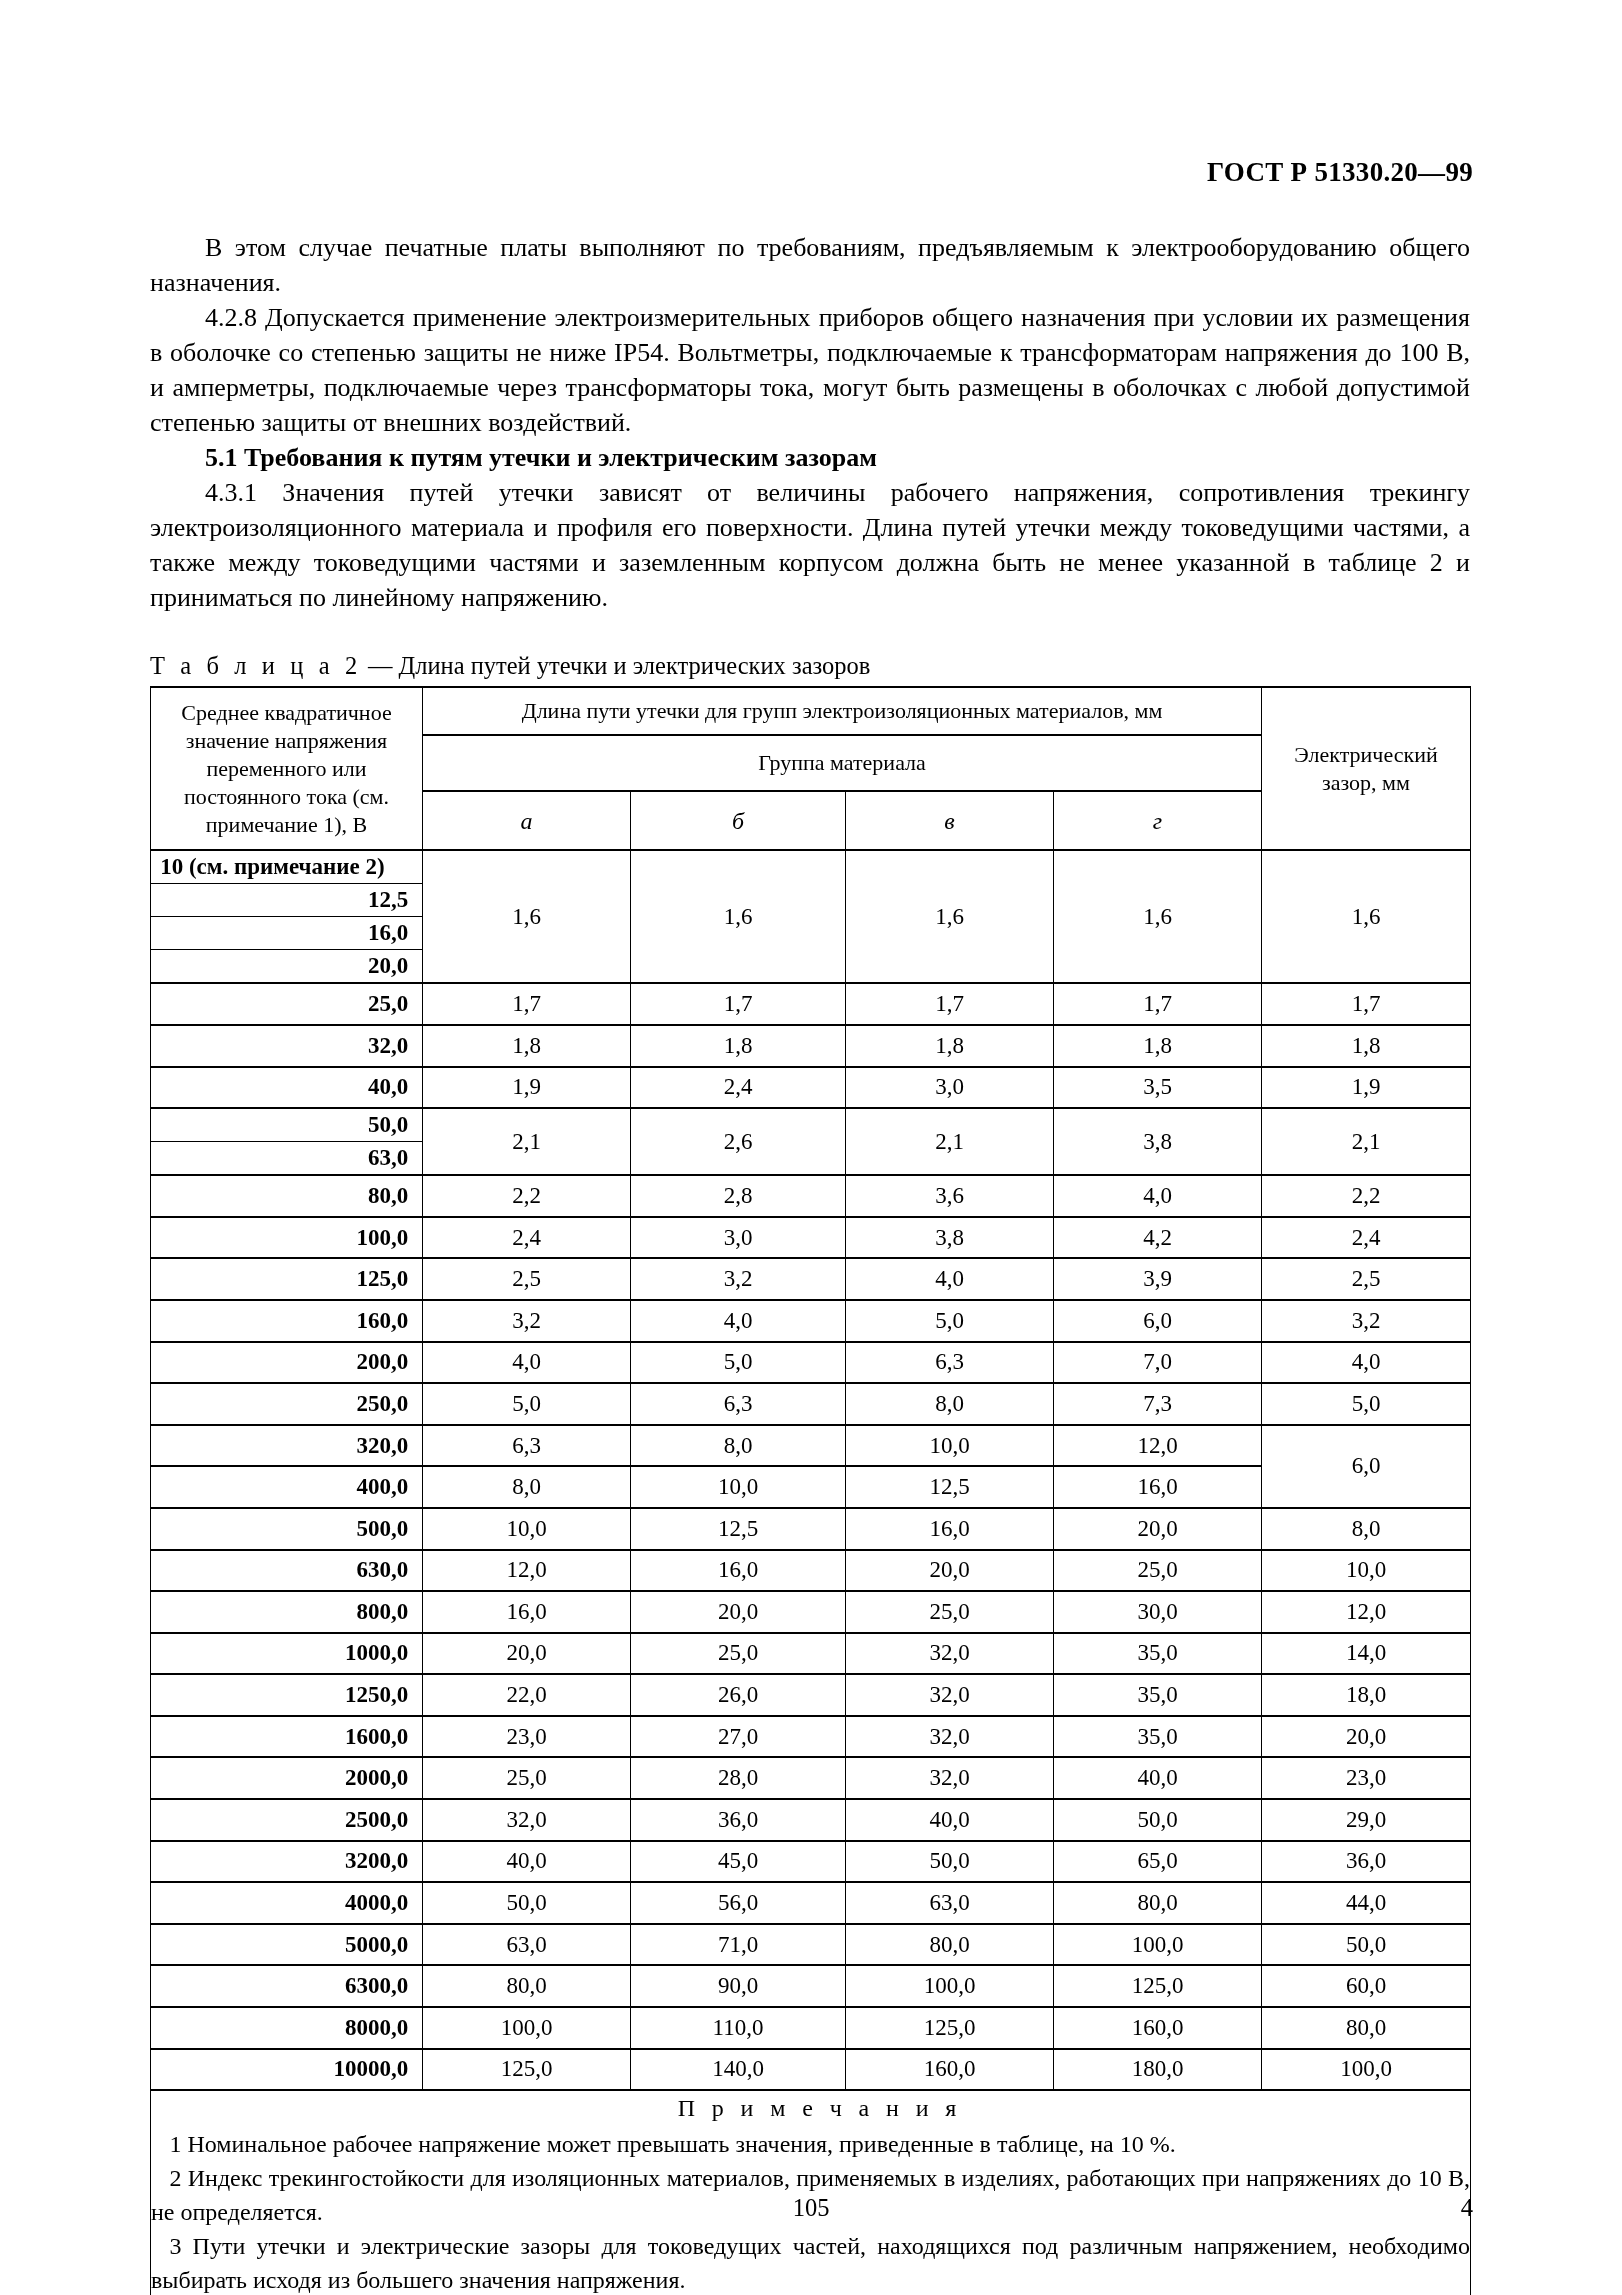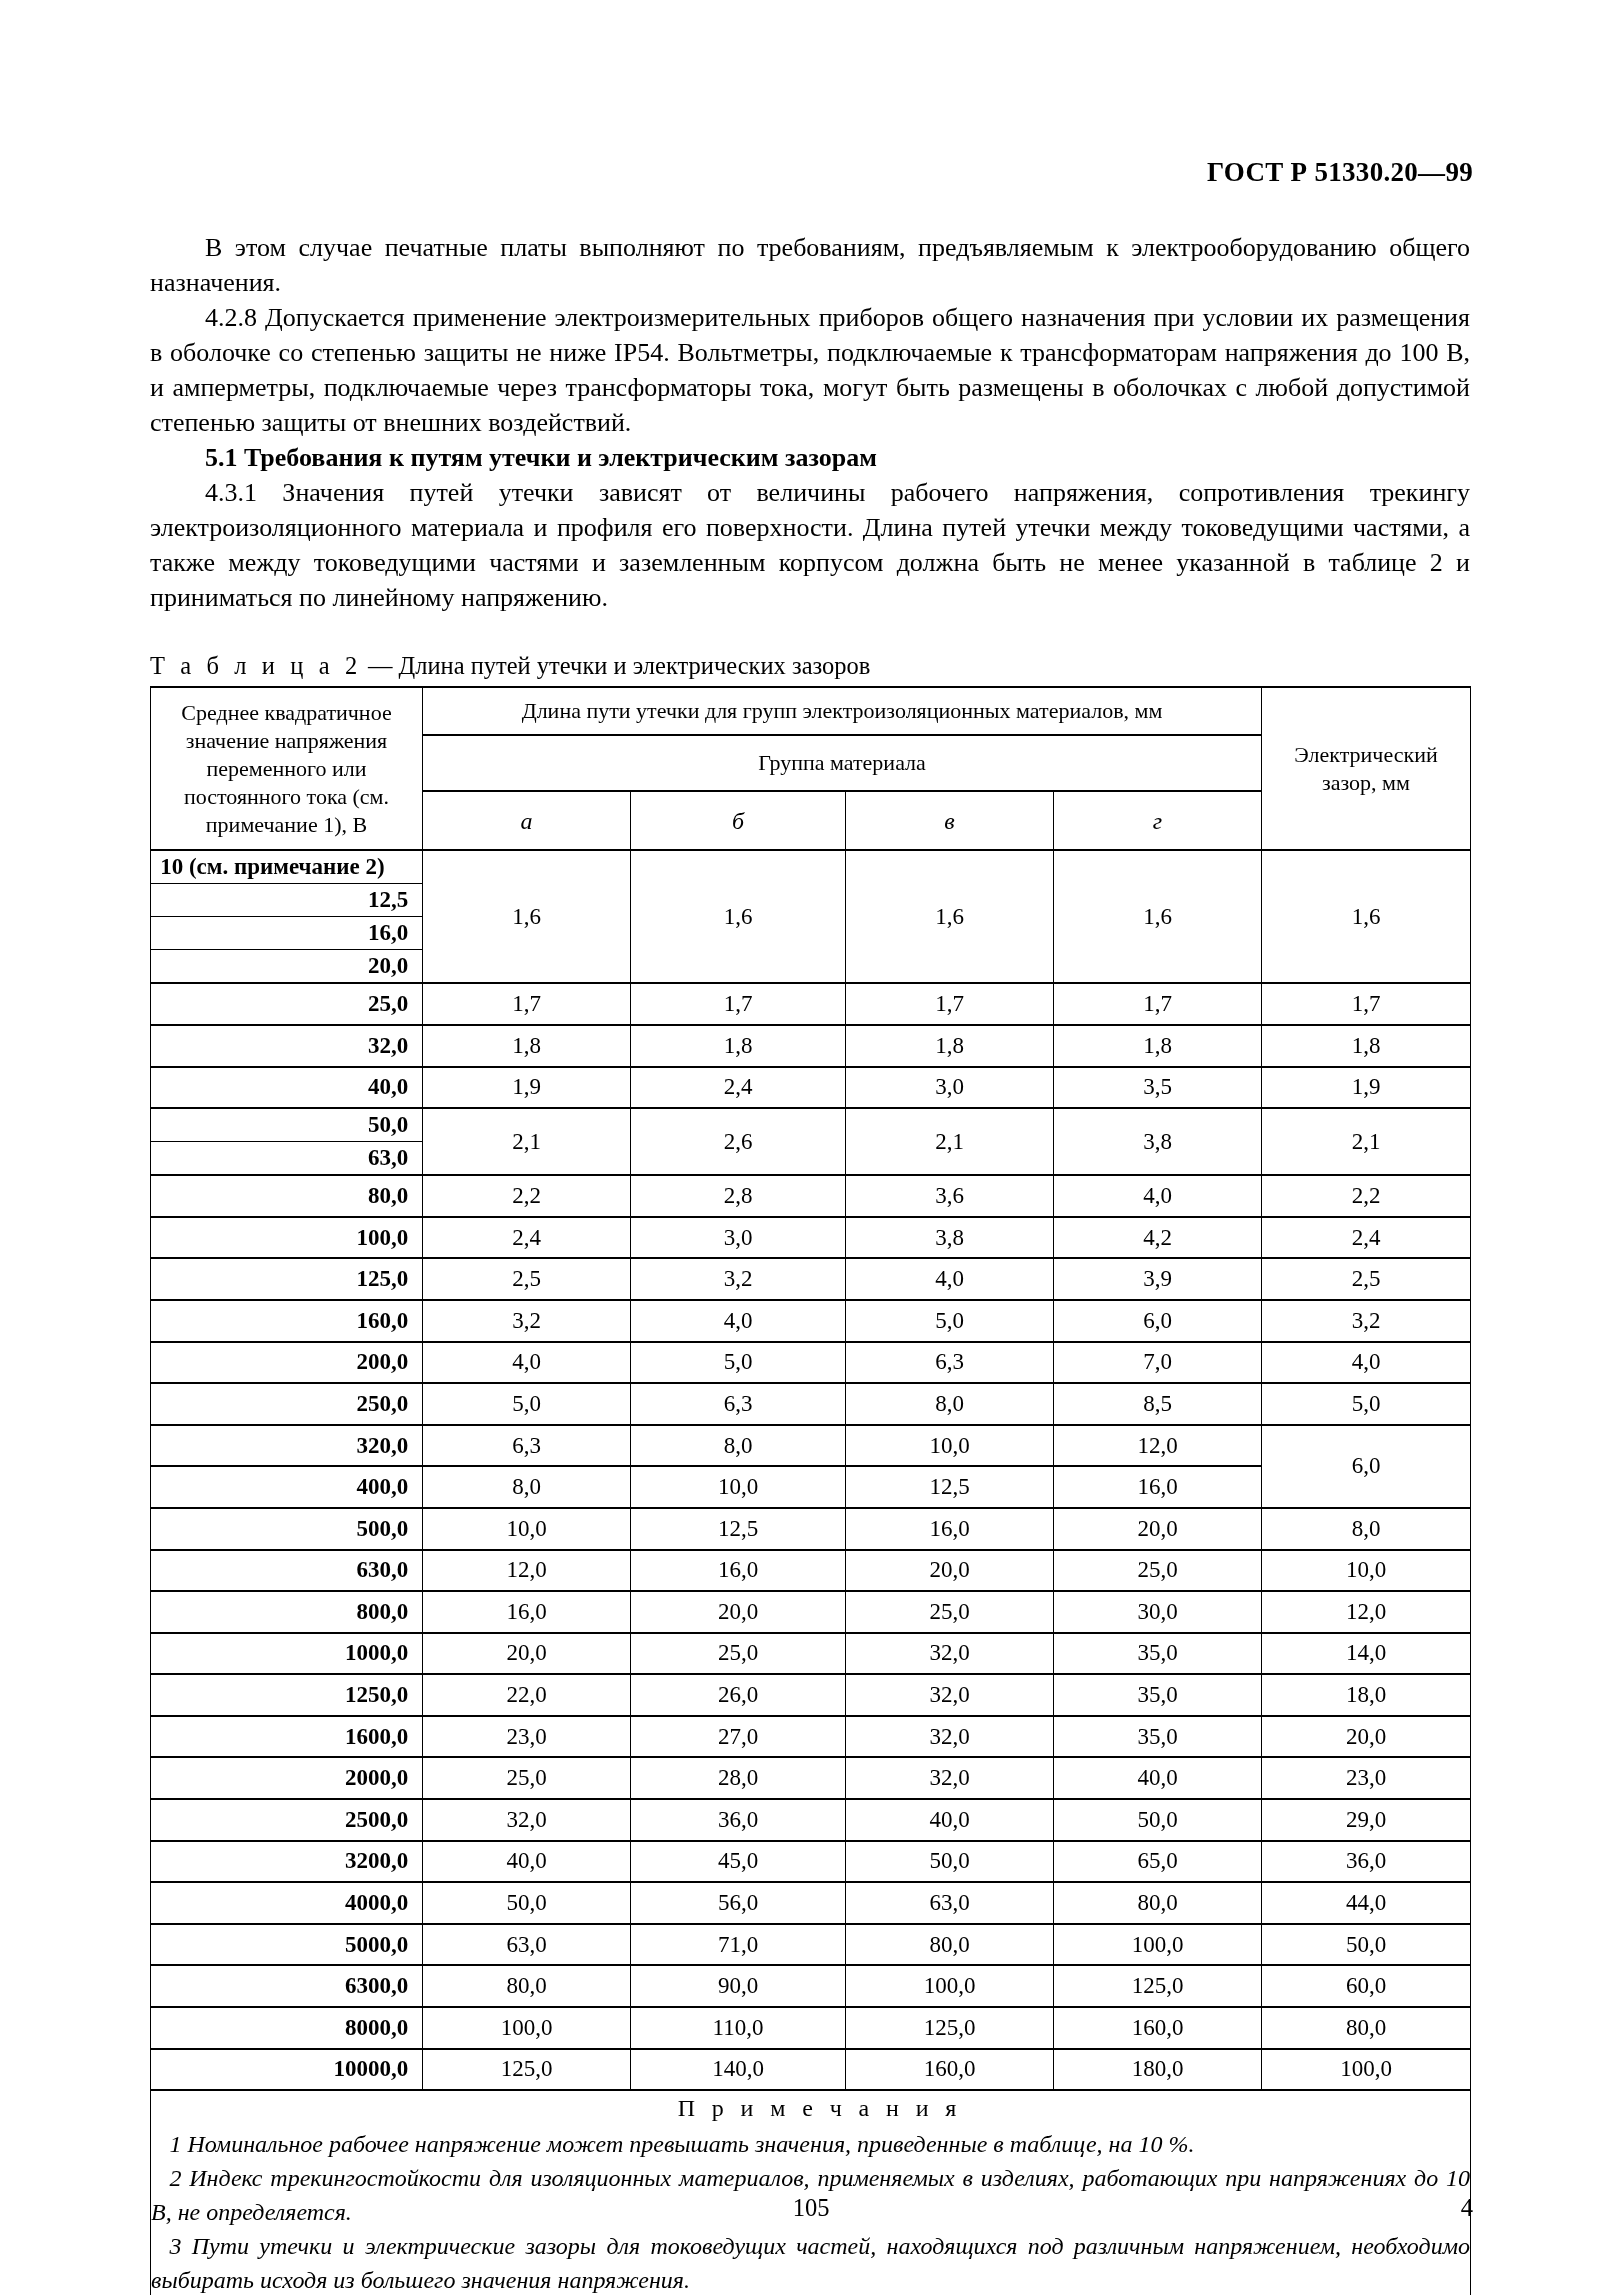--- a/index.html
+++ b/index.html
@@ -143,21 +143,20 @@
     line-height: 34px;
   }
   td.notes .notes-title {
     letter-spacing: 5.4px;
     margin: 0 0 1.5px 18.4px;
   }
   td.notes p.note {
     margin: 0;
     text-indent: 18.4px;
     text-align: justify;
-    font-style: italic;
   }
 
   
   .folio-center {
     position: absolute;
     left: 0;
     top: 2194px;
     width: 1622px;
     text-align: center;
     font-size: 24.5px;
@@ -306,21 +305,21 @@
             <td class="val">5,0</td>
             <td class="val">6,3</td>
             <td class="val">7,0</td>
             <td class="val">4,0</td>
           </tr>
           <tr class="thick-top">
             <td class="volt">250,0</td>
             <td class="val">5,0</td>
             <td class="val">6,3</td>
             <td class="val">8,0</td>
-            <td class="val">8,5</td>
+            <td class="val">7,3</td>
             <td class="val">5,0</td>
           </tr>
           <tr class="thick-top">
             <td class="volt">320,0</td>
             <td class="val">6,3</td>
             <td class="val">8,0</td>
             <td class="val">10,0</td>
             <td class="val">12,0</td>
             <td class="val" rowspan="2">6,0</td>
           </tr>

